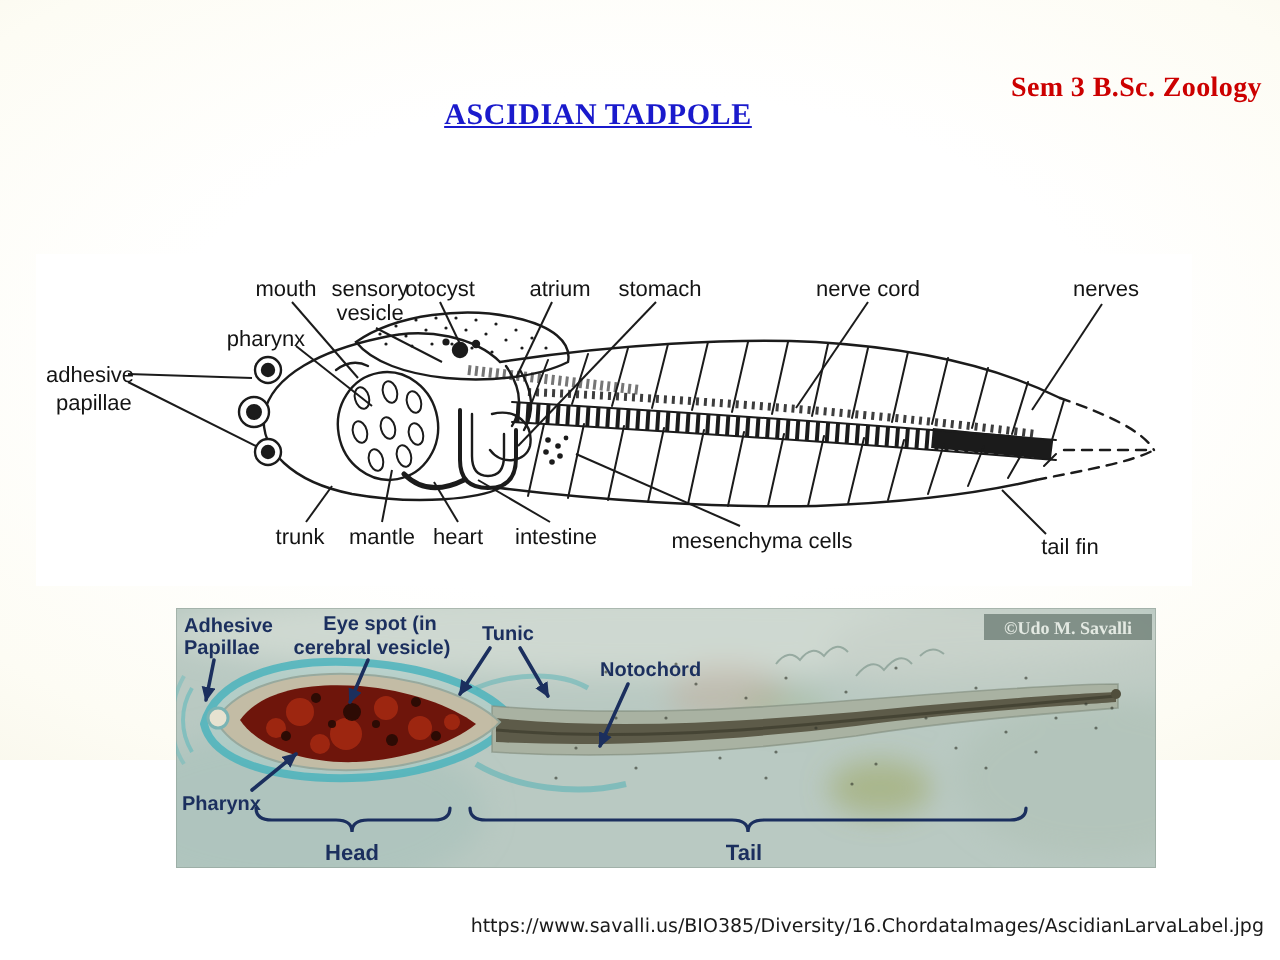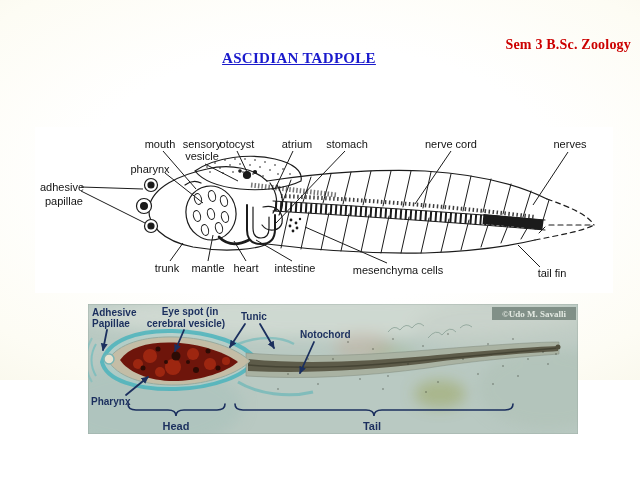--- a/index.html
+++ b/index.html
@@ -24,21 +24,21 @@
     position:absolute;top:102px;left:44px;
     font-size:15px;font-weight:bold;color:#111;
   }
   .bullet-row .dot{
     display:inline-block;width:6px;height:6px;border-radius:50%;
     background:#111;margin-right:8px;vertical-align:2px;
   }
   .bullet-row .term{color:#2121c8;font-style:italic;}
   .bullet-row .sep{color:#111;}
   .diagram-box{
-    position:absolute;left:35px;top:127px;width:578px;height:166px;background:#fff;text-decoration:underline;
+    position:absolute;left:18px;top:127px;width:578px;height:166px;background:#fff;text-decoration:underline;
   }
   .photo-box{
     position:absolute;left:88px;top:304px;width:490px;height:130px;
   }
   .footer-url{
     position:absolute;top:458px;right:8px;
     font-family:"DejaVu Sans", sans-serif;font-size:9.5px;color:#1a1a1a;
   }
   svg{display:block;}
   .diagram-box svg text{
@@ -330,14 +330,15 @@
         <text class="big" x="284" y="126" text-anchor="middle">Tail</text>
       </g>
 
       <g>
         <rect x="404" y="3" width="84" height="13" fill="#6f8077" opacity=".8"></rect>
         <text class="credit" x="446" y="13" text-anchor="middle" font-weight="bold">©Udo M. Savalli</text>
       </g>
     </svg>
   </div>
 
+  <div class="footer-url">https://www.savalli.us/BIO385/Diversity/16.ChordataImages/AscidianLarvaLabel.jpg</div>
 
 </div>
 
 </body></html>

